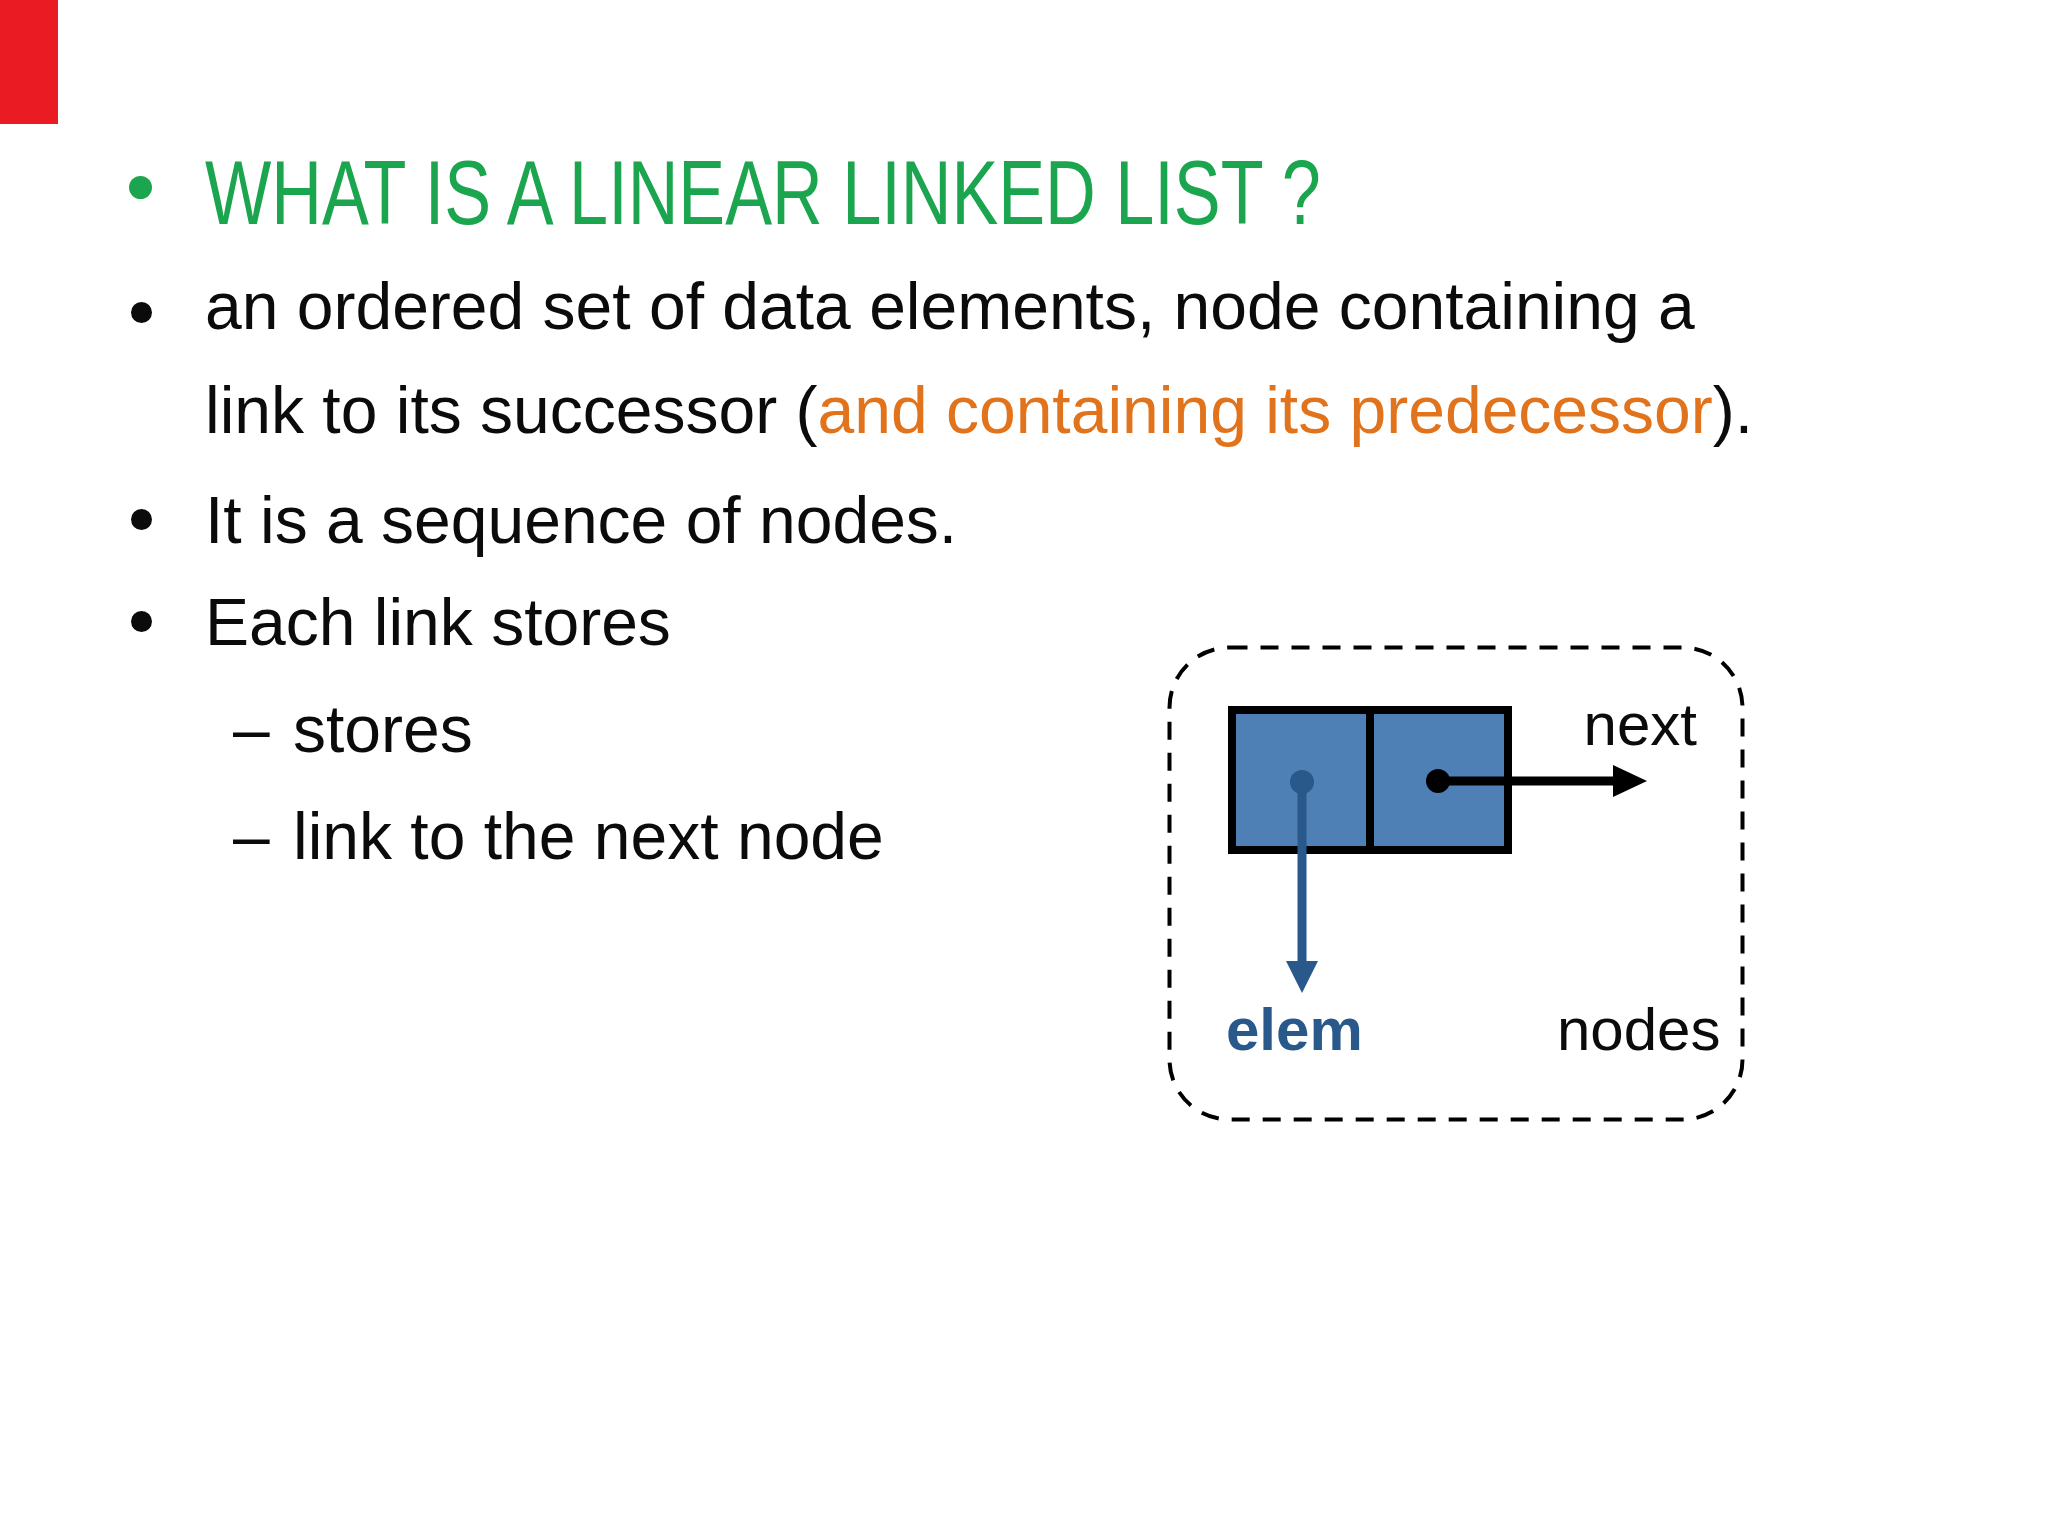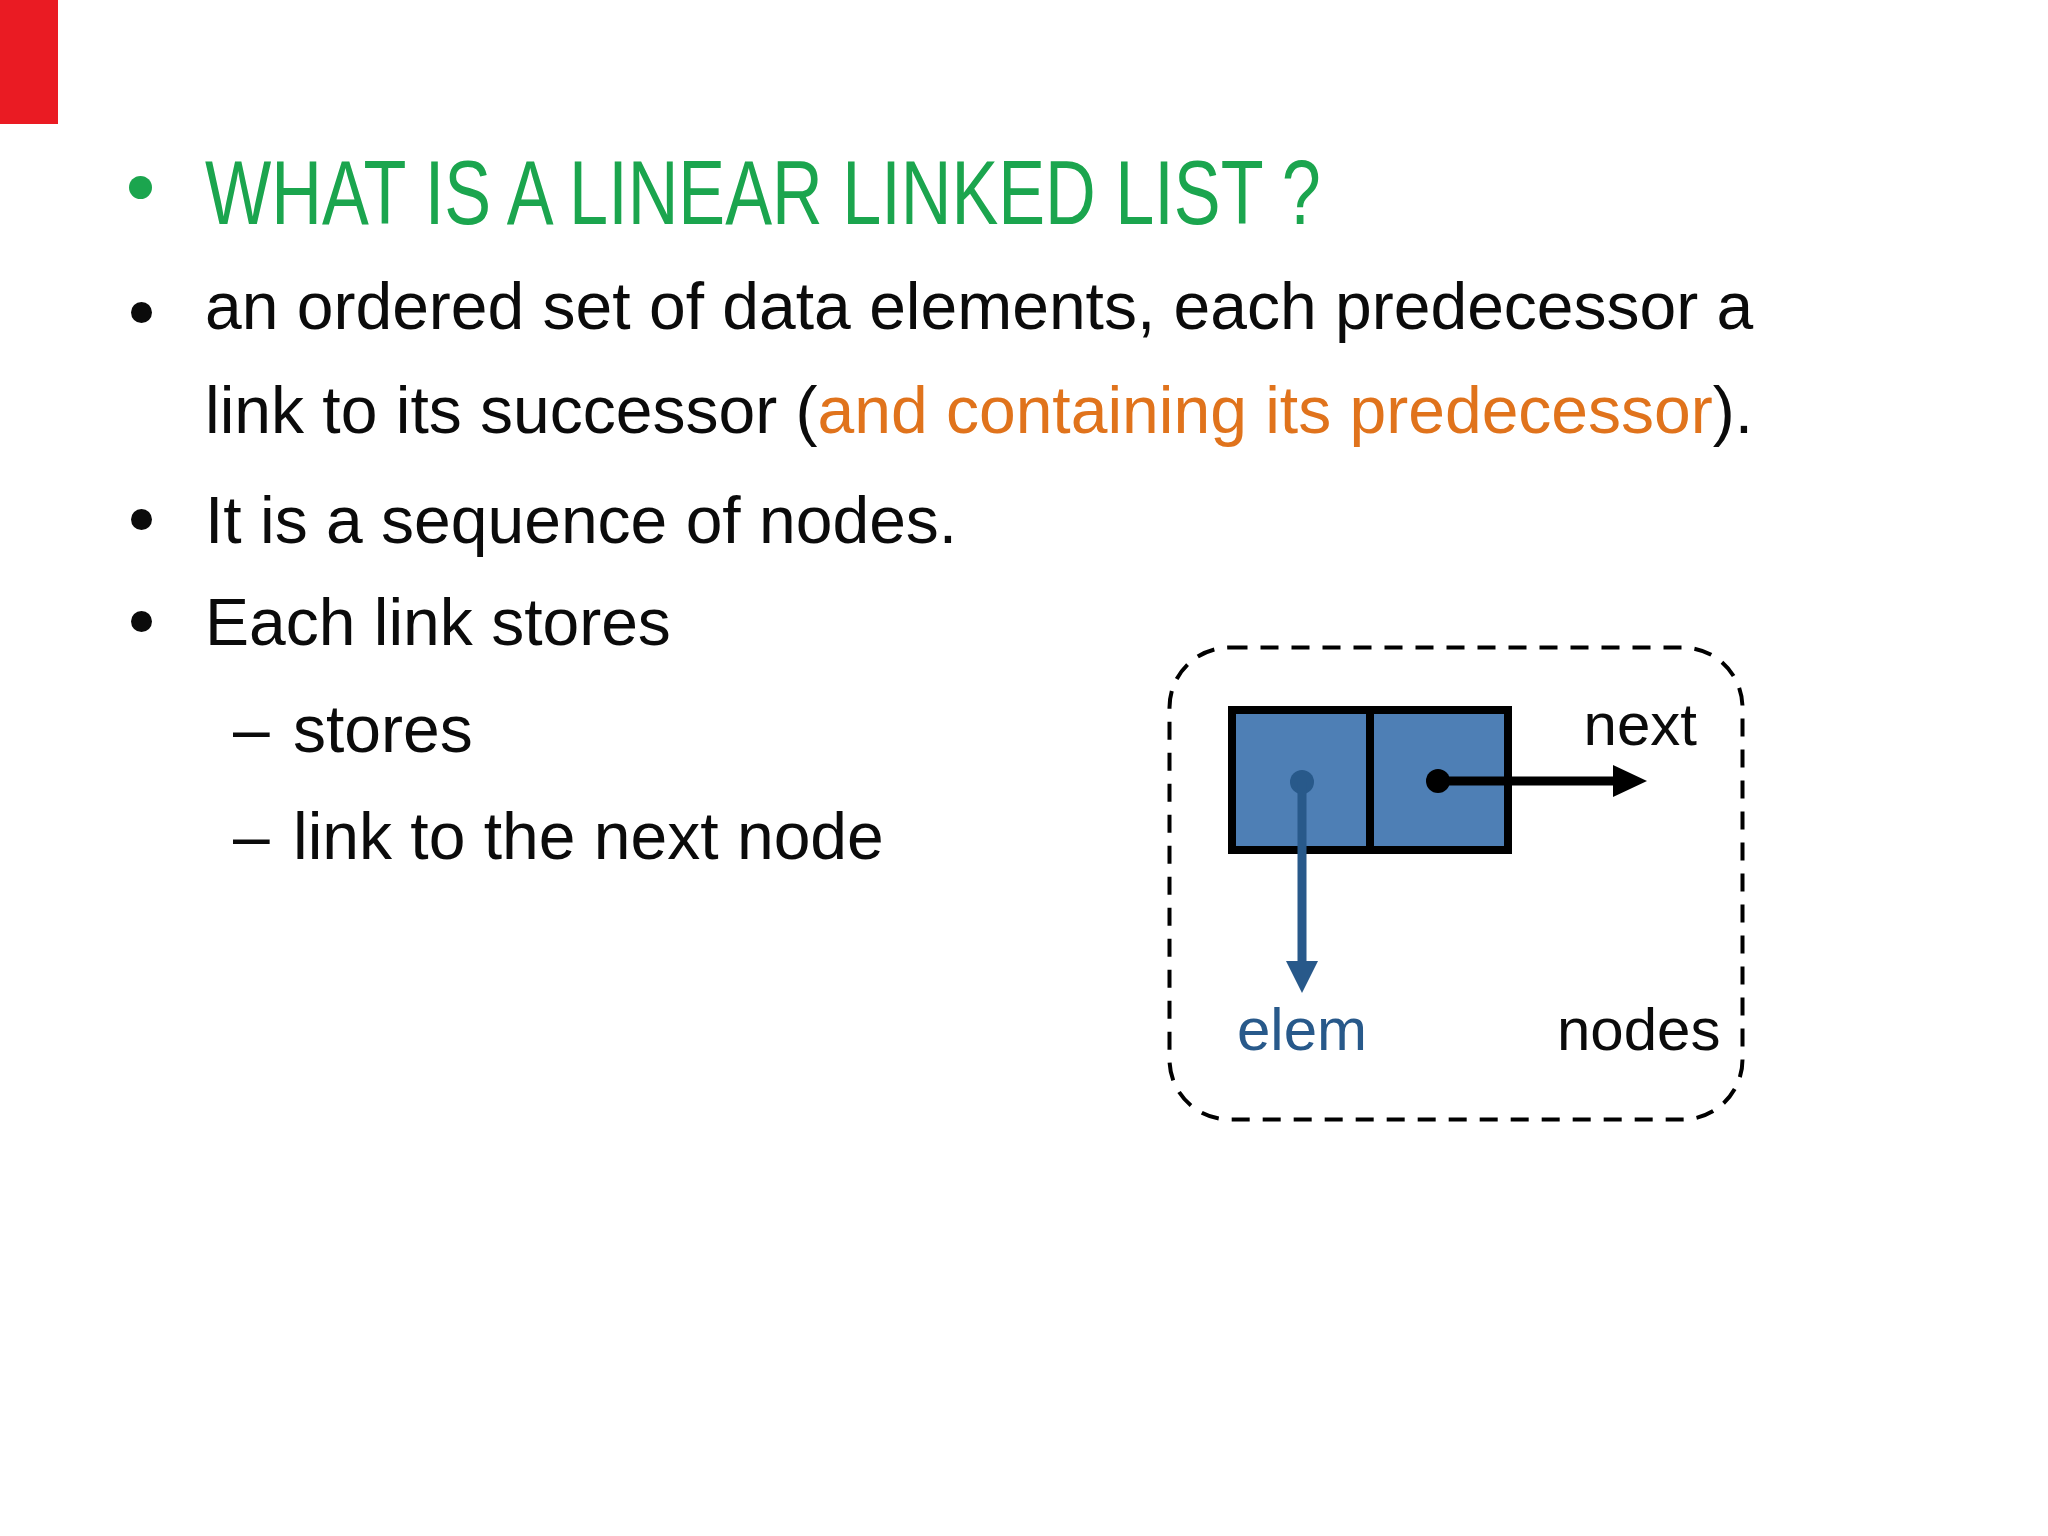--- a/index.html
+++ b/index.html
@@ -27,40 +27,40 @@
   .dot-ordered { left:131px; top:302px; }
   .dot-sequence{ left:131px; top:509px; }
   .dot-eachnode{ left:131px; top:611px; }
   .dash { display:inline-block; width:60px; }
   .hl { color:var(--orange,#e0731c); }
   
   .diagram { position:absolute; left:1167px; top:645px; width:578px; height:477px; }
   .diagram svg { position:absolute; left:0; top:0; }
   .dlabel { position:absolute; font-size:60px; line-height:60px; text-align:right; width:130px; }
   .lbl-next { left:400px; top:50px; }
-  .lbl-elem { left:70px;  top:355px; color:var(--accent-blue,#28598a); }
+  .lbl-elem { left:59px;  top:355px; color:var(--accent-blue,#28598a);font-weight:bold; }
   .lbl-node { left:390px; top:355px; }
 </style>
 </head>
 <body>
 
 <div class="slide">
 
   <div class="red-bar"></div>
 
   <span class="dot dot-heading"></span>
   <div class="row heading-row">
     <div class="heading-scale">
       <span class="heading-text">WHAT IS A LINEAR LINKED LIST ?</span>
     </div>
   </div>
 
   <span class="dot dot-ordered"></span>
   <div class="row row-ordered">
-    <span>an ordered set of data elements, each predecessor a</span><br>
+    <span>an ordered set of data elements, node containing a</span><br>
     <span>link to its successor (</span><span class="hl">and containing its predecessor</span><span>).</span>
   </div>
 
   <span class="dot dot-sequence"></span>
   <div class="row row-sequence">
     <span>It is a sequence of nodes.</span>
   </div>
 
   <span class="dot dot-eachnode"></span>
   <div class="row row-eachnode">

